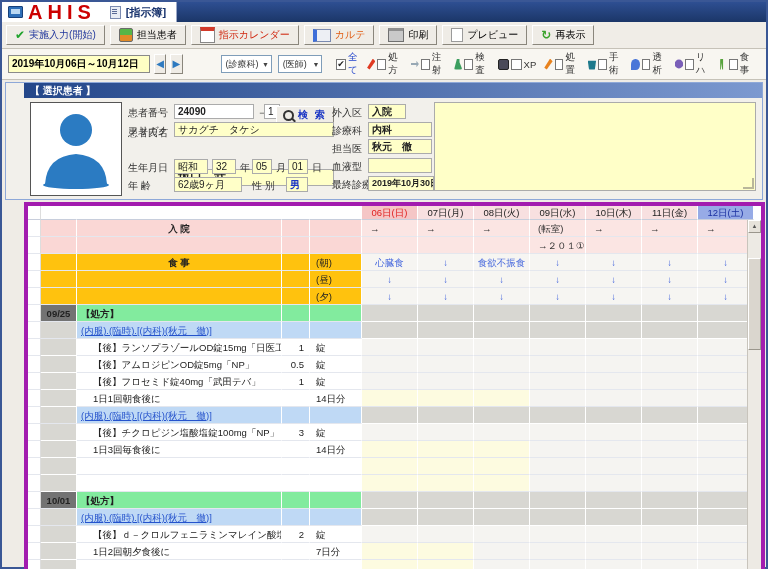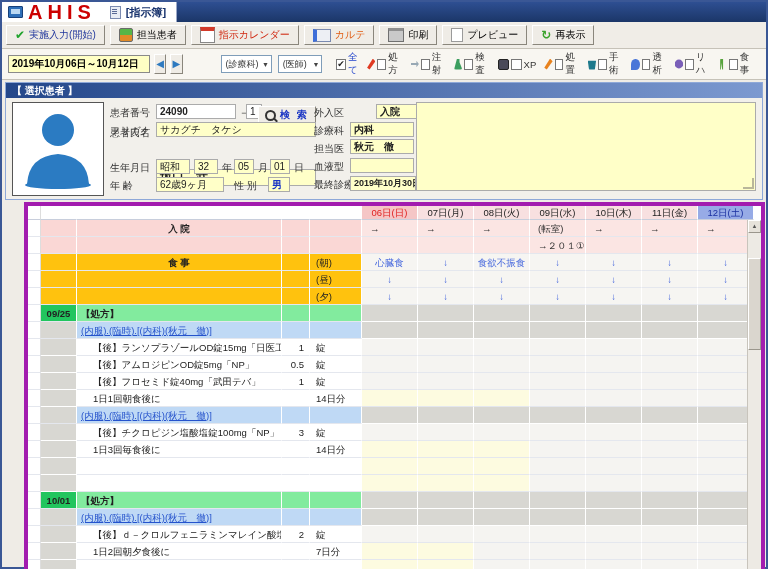--- a/index.html
+++ b/index.html
@@ -49,21 +49,21 @@
   .pen2{background:linear-gradient(135deg,#E8821E 70%,#F5D43A 70%);clip-path:polygon(0 85%,70% 0,100% 25%,30% 100%);}
   .i-inj{background:#98A8B4;clip-path:polygon(0 40%,70% 40%,70% 20%,100% 50%,70% 80%,70% 60%,0 60%);}
   .i-exam{background:#3C9E5F;clip-path:polygon(35% 0,65% 0,65% 35%,100% 100%,0 100%);}
   .i-xray{background:#4A4A58;border:1px solid #222;box-sizing:border-box;}
   .i-surg{background:#1F7A8C;clip-path:polygon(0 20%,100% 20%,85% 100%,15% 100%);}
   .i-dial{background:#4A76D8;border-radius:50% 50% 50% 0;}
   .i-reha{background:#7A5FB8;clip-path:circle(45%);}
   .i-meal{background:#57A33C;clip-path:polygon(20% 0,30% 0,30% 100%,20% 100%,20% 0,45% 0,55% 0,55% 100%,45% 100%);}
 
   
-  .pat{margin:2px 3px 0 3px;border:1px solid #8EA8D8;background:#F2F0EB;}
+  .pat{margin:2px 3px 0 3px;border:1px solid #8EA8D8;background:#F2F0EB;padding-left:18px;}
   .pat-head{height:15px;line-height:15px;background:linear-gradient(90deg,#24478A,#7C99D0);color:#FFF;font-weight:bold;font-size:10px;padding-left:6px;}
   .pat-body{position:relative;height:101px;}
   .photo{position:absolute;left:6px;top:4px;width:90px;height:92px;background:#FFF;border:1px solid #555;display:flex;align-items:center;justify-content:center;}
   .plabel{position:absolute;font-size:10px;color:#333;}
   .pval{position:absolute;box-sizing:border-box;background:#FFFFC8;border:1px solid #ABABAB;height:15px;line-height:13px;padding:0 3px;font-size:10px;overflow:hidden;white-space:nowrap;}
   .bold{font-weight:bold;}
   .blue{color:#1A35C4;}
   .searchbtn{position:absolute;left:252px;top:8px;height:18px;display:inline-flex;align-items:center;gap:4px;background:#EFECE6;border:1px solid;border-color:#FFF #8A867C #8A867C #FFF;padding:0 6px;font-family:inherit;}
   .mag{width:7px;height:7px;border:2px solid #333;border-radius:50%;position:relative;display:inline-block;}
   .mag:after{content:"";position:absolute;width:5px;height:2px;background:#333;transform:rotate(45deg);left:6px;top:7px;}
@@ -88,21 +88,21 @@
   .dh.sat{background:#97ABE6;color:#1A2FA0;}
 
   .t-admission .date,.t-admission .lab,.t-admission .qty,.t-admission .unit{background:#FAD7D5;}
   .t-admission .lab{text-align:center;font-weight:bold;padding-left:0;}
   .t-admission .day{background:#FBE5E3;padding-left:8px;color:#333;}
 
   .t-meal .date,.t-meal .lab,.t-meal .qty,.t-meal .unit{background:#FFC20E;}
   .t-meal .lab{text-align:center;font-weight:bold;padding-left:0;}
   .t-meal .day{background:#F6F5F2;text-align:center;color:#4466DD;}
 
-  .t-rx-header .date{background:#22c55e;font-weight:bold;}
+  .t-rx-header .date{background:#737373;font-weight:bold;}
   .t-rx-header .lab,.t-rx-header .qty,.t-rx-header .unit{background:#82EB9E;font-weight:bold;}
   .t-rx-header .day{background:#D8D7D2;border-bottom:1px solid #FFF;}
 
   .t-rx-link .date{background:#D8D7D2;}
   .t-rx-link .lab,.t-rx-link .qty,.t-rx-link .unit{background:#BFD9F5;}
   .t-rx-link .day{background:#D8D7D2;border-bottom:1px solid #FFF;}
   .lnk{color:#2553CC;text-decoration:underline;}
 
   .t-rx-med .date,.t-rx-dose .date,.t-rx-empty .date{background:#D8D7D2;border-bottom:1px solid #FFF;}
   .t-rx-med .lab,.t-rx-dose .lab{padding-left:16px;}
@@ -260,21 +260,21 @@
       <span class="plabel" style="left:252px;top:63px;">月</span>
       <span class="pval" style="left:264px;top:61px;width:20px;">01</span>
       <span class="plabel" style="left:288px;top:63px;">日</span>
 
       <span class="plabel" style="left:104px;top:81px;">年 齢</span>
       <span class="pval" style="left:150px;top:79px;width:68px;">62歳9ヶ月</span>
       <span class="plabel" style="left:228px;top:81px;">性 別</span>
       <span class="pval bold blue" style="left:262px;top:79px;width:22px;">男</span>
 
       <span class="plabel" style="left:308px;top:8px;">外入区</span>
-      <span class="pval bold" style="left:344px;top:6px;width:58px;margin-left:26px;">入院</span>
+      <span class="pval bold" style="left:344px;top:6px;width:38px;">入院</span>
       <span class="plabel" style="left:308px;top:26px;">診療科</span>
       <span class="pval bold" style="left:344px;top:24px;width:64px;">内科</span>
       <span class="plabel" style="left:308px;top:44px;">担当医</span>
       <span class="pval bold" style="left:344px;top:41px;width:64px;">秋元　徹</span>
       <span class="plabel" style="left:308px;top:62px;">血液型</span>
       <span class="pval" style="left:344px;top:60px;width:64px;"></span>
       <span class="plabel" style="left:308px;top:80px;">最終診療日</span>
       <span class="pval bold" style="left:344px;top:78px;width:66px;font-size:9px;">2019年10月30日</span>
 
       <textarea class="remarks" style=""></textarea>

